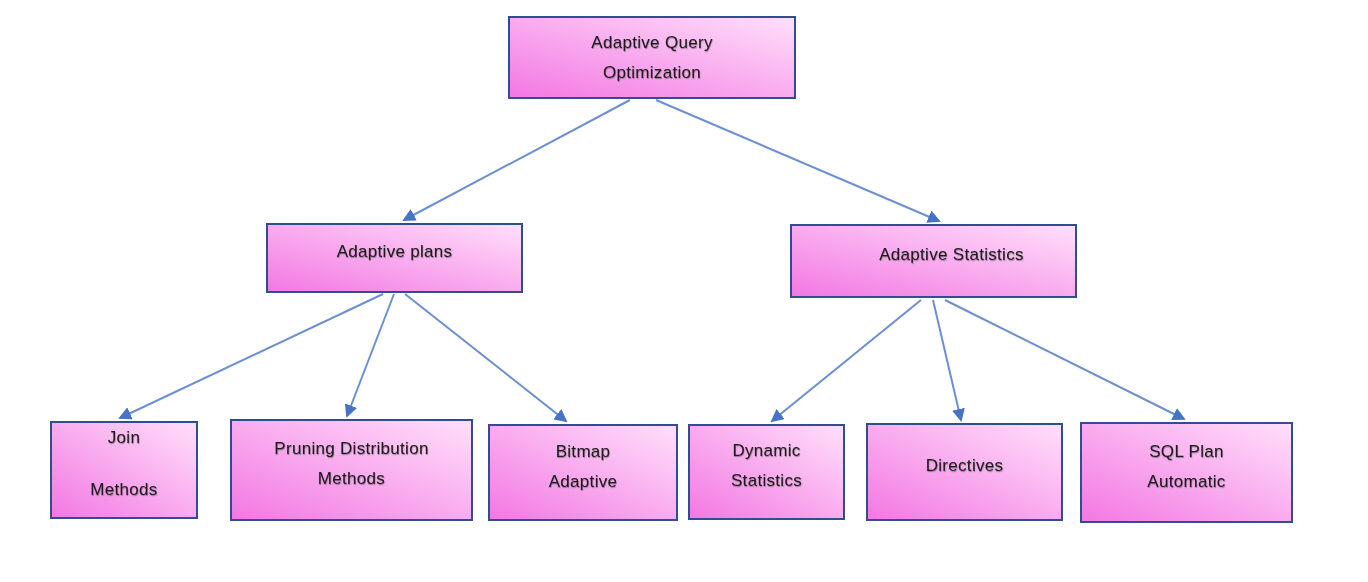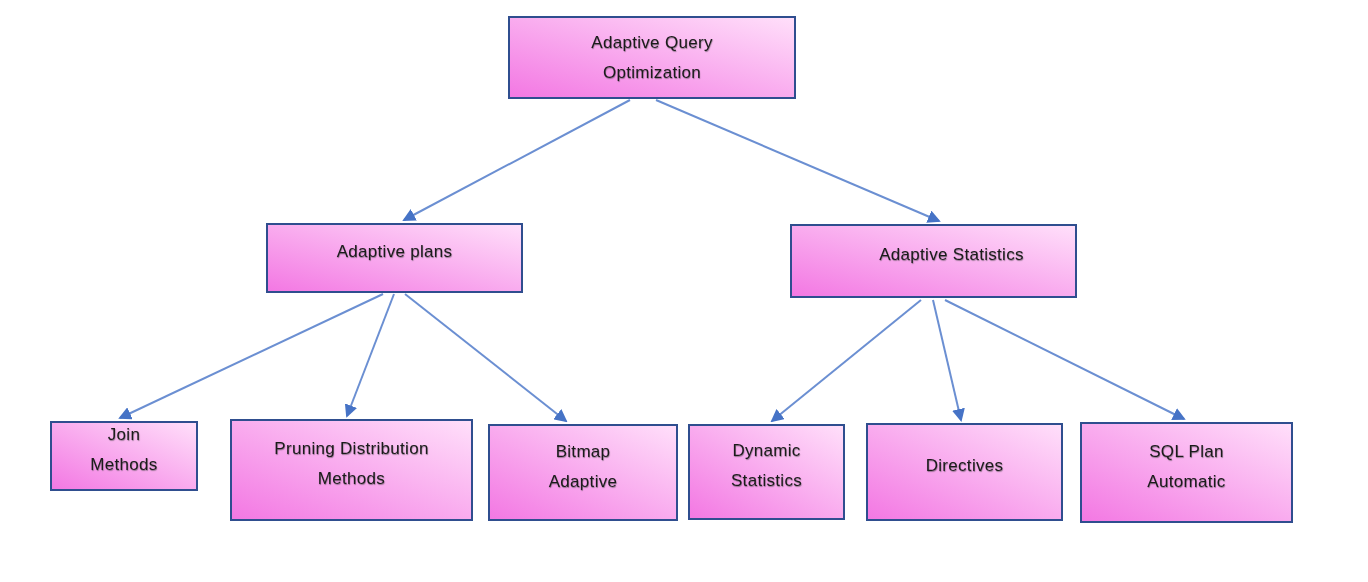--- a/index.html
+++ b/index.html
@@ -78,21 +78,21 @@
   </div>
 
   <div class="node pad-up" style="left:266px; top:223px; width:257px; height:70px;">
     <div>Adaptive plans</div>
   </div>
 
   <div class="node pad-up" style="left:790px; top:224px; width:287px; height:74px;padding-left:36px;">
     <div>Adaptive Statistics</div>
   </div>
 
-  <div class="node pad-up" style="left:50px; top:421px; width:148px; height:70px;">
+  <div class="node pad-up" style="left:50px; top:421px; width:148px; height:98px;justify-content:space-between;">
     <div>Join</div>
     <div>Methods</div>
   </div>
 
   <div class="node pad-up" style="left:230px; top:419px; width:243px; height:102px;">
     <div>Pruning Distribution</div>
     <div>Methods</div>
   </div>
 
   <div class="node pad-up" style="left:488px; top:424px; width:190px; height:97px;">

